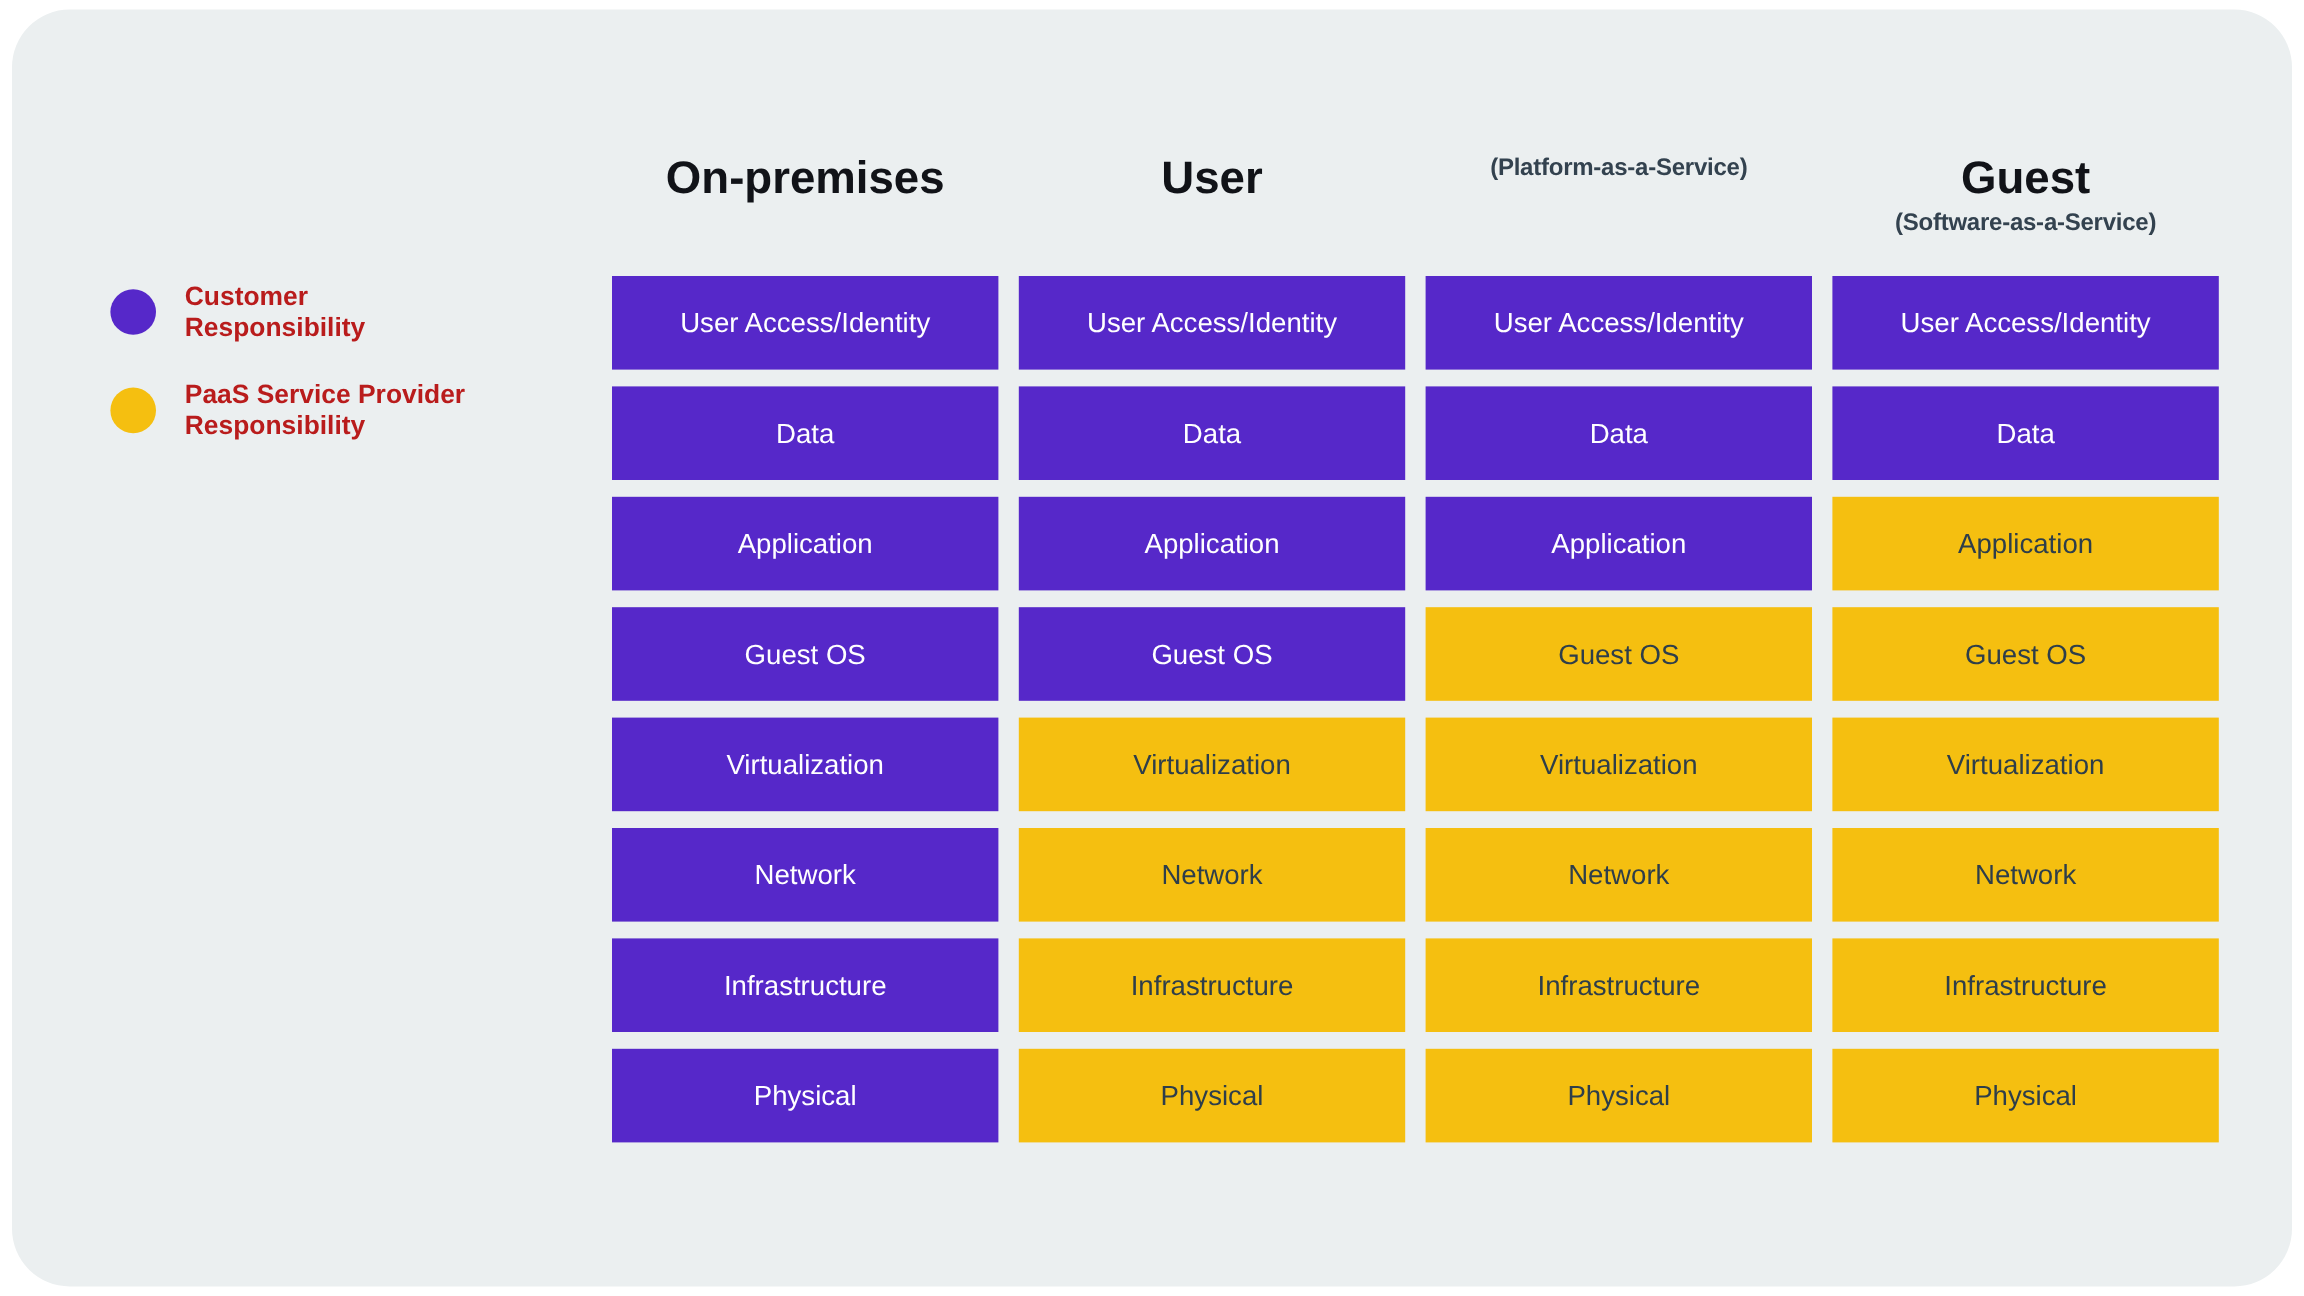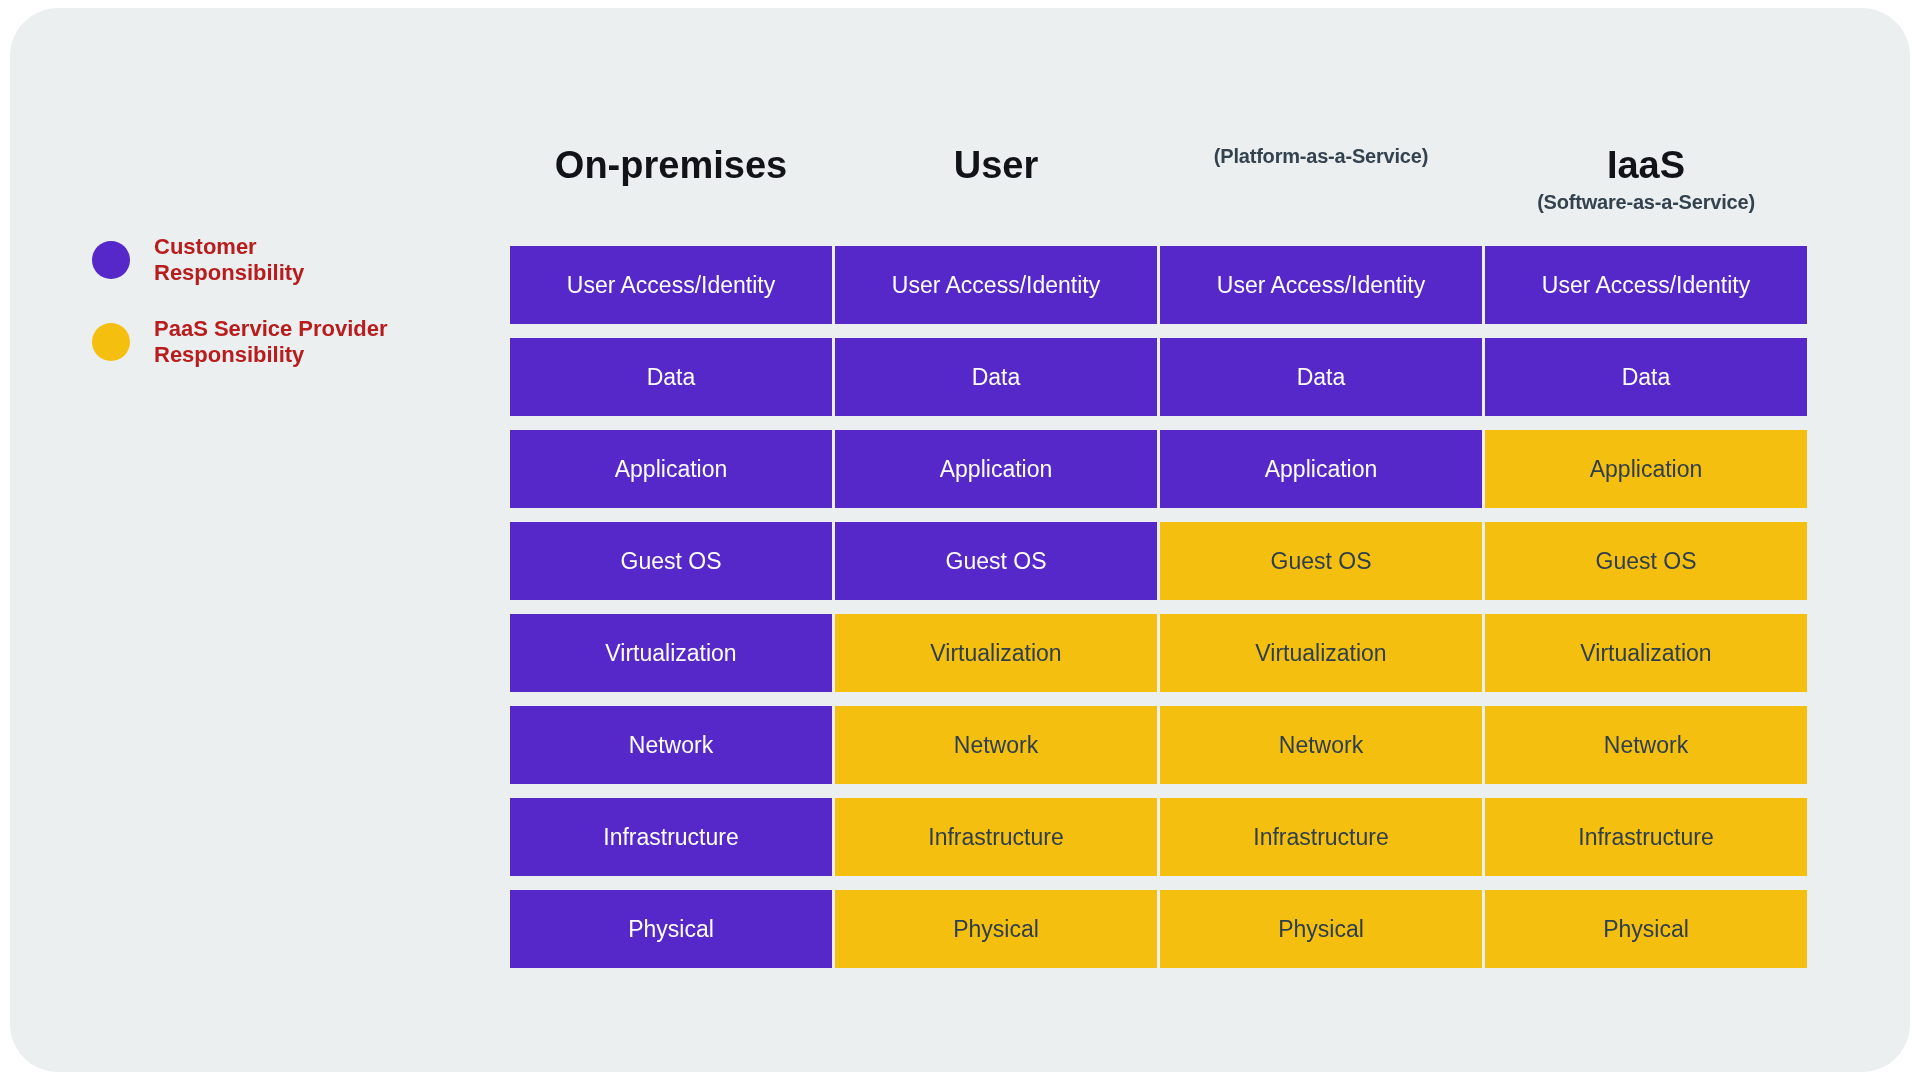--- a/index.html
+++ b/index.html
@@ -39,24 +39,24 @@
   .legend-label {
     font-size: 22px;
     font-weight: bold;
     color: #b91c1c;
     line-height: 26px;
     max-width: 246px;
   }
   
   .matrix {
     position: absolute;
-    left: 500px; top: 134px;
+    left: 500px; top: 118px;
     display: grid;
     grid-template-columns: repeat(4, 322px);
-    column-gap: 3px;
+    column-gap: 17px;
   }
   .col { width: 322px; }
   .col-header {
     height: 104px;
     text-align: center;
   }
   .col-title {
     font-size: 38px;
     font-weight: bold;
     color: #111318;
@@ -147,21 +147,21 @@
           <div class="cell provider" style="background-color: rgb(245, 191, 16); color: rgb(46, 62, 74);">Guest OS</div>
           <div class="cell provider" style="background-color: rgb(245, 191, 16); color: rgb(46, 62, 74);">Virtualization</div>
           <div class="cell provider" style="background-color: rgb(245, 191, 16); color: rgb(46, 62, 74);">Network</div>
           <div class="cell provider" style="background-color: rgb(245, 191, 16); color: rgb(46, 62, 74);">Infrastructure</div>
           <div class="cell provider" style="background-color: rgb(245, 191, 16); color: rgb(46, 62, 74);">Physical</div>
         </div>
   </div>
 
   <div class="col">
     <div class="col-header">
-      <div class="col-title">IaaS</div>
+      <div class="col-title">Guest</div>
       <div class="col-subtitle">(Software-as-a-Service)</div>
     </div>
     <div class="cells">
           <div class="cell customer" style="background-color: rgb(86, 40, 201); color: rgb(255, 255, 255);">User Access/Identity</div>
           <div class="cell customer" style="background-color: rgb(86, 40, 201); color: rgb(255, 255, 255);">Data</div>
           <div class="cell provider" style="background-color: rgb(245, 191, 16); color: rgb(46, 62, 74);">Application</div>
           <div class="cell provider" style="background-color: rgb(245, 191, 16); color: rgb(46, 62, 74);">Guest OS</div>
           <div class="cell provider" style="background-color: rgb(245, 191, 16); color: rgb(46, 62, 74);">Virtualization</div>
           <div class="cell provider" style="background-color: rgb(245, 191, 16); color: rgb(46, 62, 74);">Network</div>
           <div class="cell provider" style="background-color: rgb(245, 191, 16); color: rgb(46, 62, 74);">Infrastructure</div>

